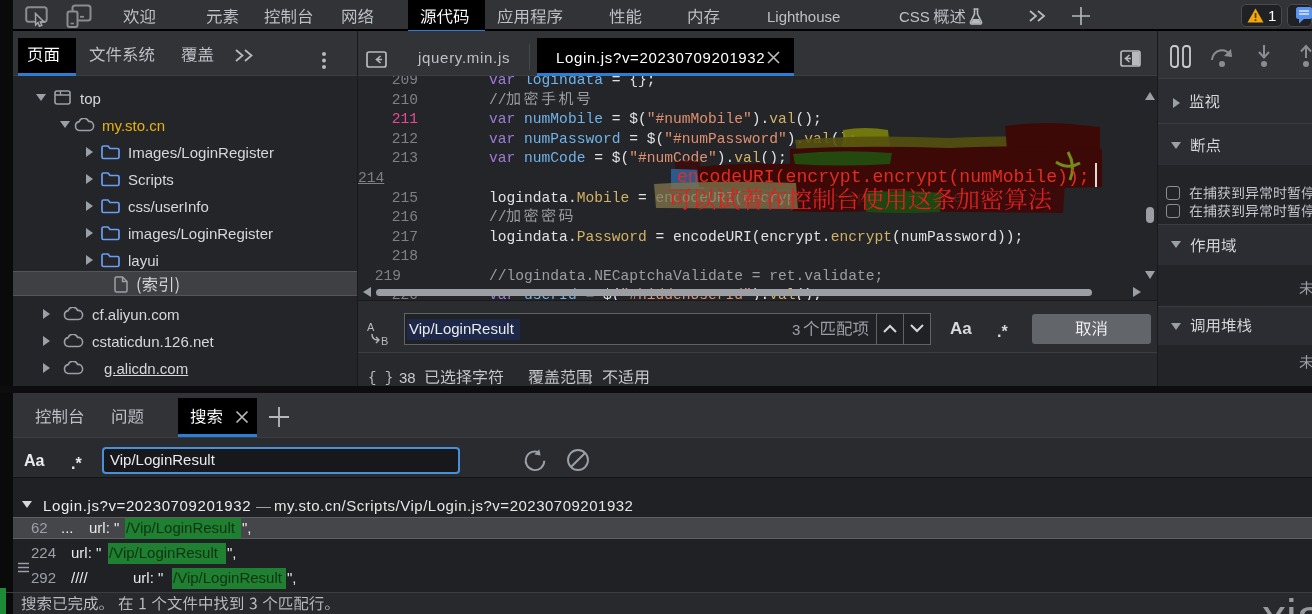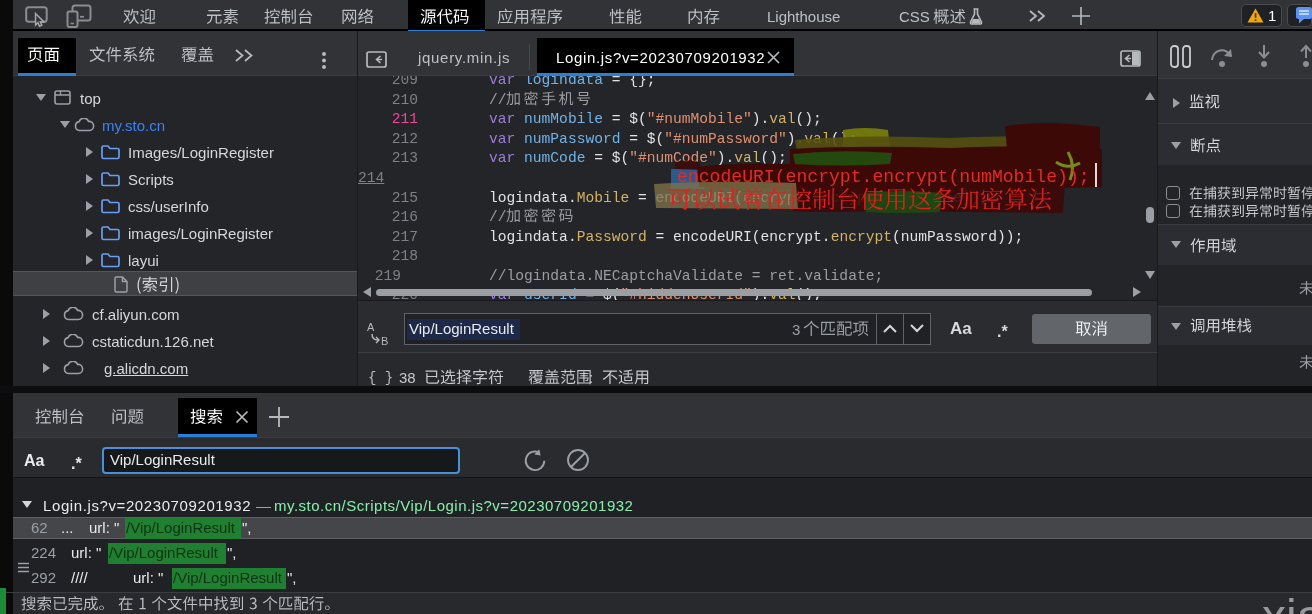--- a/index.html
+++ b/index.html
@@ -118,21 +118,21 @@
     <rect x="1" y="1" width="15" height="13" rx="2" fill="none" stroke="#9aa0a6" stroke-width="1.6"></rect>
     <path d="M6.5 1 V5 M1 5 H16" stroke="#9aa0a6" stroke-width="1.4"></path>
   </svg>
 <div style="position:absolute;left:80px;top:88px;font:400 15px 'Liberation Sans', sans-serif;color:#d5d7da;white-space:pre;line-height:22px;">top</div>
 <svg style="position:absolute;left:59px;top:120px" width="12" height="9">
     <path d="M1 1 L11 1 L6 8 Z" fill="#9aa0a6"></path>
   </svg>
 <svg style="position:absolute;left:74px;top:118px" width="21" height="14">
     <path d="M5.5 12.5 A4.5 4.5 0 0 1 5.2 3.6 A5 5 0 0 1 14.6 3.4 A4.2 4.2 0 0 1 15.4 12.5 Z" fill="none" stroke="#9aa0a6" stroke-width="1.6"></path>
   </svg>
-<div style="position:absolute;left:102px;top:115px;font:400 15px 'Liberation Sans', sans-serif;color:#3b82f6;white-space:pre;line-height:22px;">my.sto.cn</div>
+<div style="position:absolute;left:102px;top:115px;font:400 15px 'Liberation Sans', sans-serif;color:#eab308;white-space:pre;line-height:22px;">my.sto.cn</div>
 <svg style="position:absolute;left:85px;top:145.5px" width="9" height="12">
     <path d="M1 1 L8 6 L1 11 Z" fill="#9aa0a6"></path>
   </svg>
 <svg style="position:absolute;left:101px;top:143.5px" width="19" height="16">
     <path d="M1 3.5 A1.5 1.5 0 0 1 2.5 2 H7 L9 4.5 H16.5 A1.5 1.5 0 0 1 18 6 V13 A1.5 1.5 0 0 1 16.5 14.5 H2.5 A1.5 1.5 0 0 1 1 13 Z" fill="none" stroke="#6a9ef5" stroke-width="1.7"></path>
   </svg>
 <div style="position:absolute;left:128px;top:142px;font:400 15px 'Liberation Sans', sans-serif;color:#d5d7da;white-space:pre;line-height:22px;">Images/LoginRegister</div>
 <svg style="position:absolute;left:85px;top:172.5px" width="9" height="12">
     <path d="M1 1 L8 6 L1 11 Z" fill="#9aa0a6"></path>
   </svg>
@@ -397,21 +397,21 @@
 <circle cx="12" cy="12" r="10" stroke="#9aa0a6" stroke-width="1.9" fill="none"></circle>
 <path d="M5 19 L19 5" stroke="#9aa0a6" stroke-width="1.9"></path>
   </svg>
 <div style="position:absolute;left:13px;top:477px;width:1299px;height:1px;background:#121316;"></div>
 <div style="position:absolute;left:13px;top:478px;width:1299px;height:114px;background:#202125;"></div>
 <svg style="position:absolute;left:21px;top:500px" width="12" height="9">
     <path d="M1 1 L11 1 L6 8 Z" fill="#d5d7da"></path>
   </svg>
 <div style="position:absolute;left:43px;top:495px;font:400 15px 'Liberation Sans', sans-serif;color:#e8eaed;white-space:pre;line-height:22px;letter-spacing:0.6px;">Login.js?v=20230709201932</div>
 <div style="position:absolute;left:256px;top:495px;font:400 15px 'Liberation Sans', sans-serif;color:#9aa0a6;white-space:pre;line-height:22px;">—</div>
-<div style="position:absolute;left:274px;top:495px;font:400 15px 'Liberation Sans', sans-serif;color:#86efac;white-space:pre;line-height:22px;letter-spacing:0.5px;">my.sto.cn/Scripts/Vip/Login.js?v=20230709201932</div>
+<div style="position:absolute;left:274px;top:495px;font:400 15px 'Liberation Sans', sans-serif;color:#e5e5e5;white-space:pre;line-height:22px;letter-spacing:0.5px;">my.sto.cn/Scripts/Vip/Login.js?v=20230709201932</div>
 <div style="position:absolute;left:13px;top:517px;width:1299px;height:22px;background:#454649;border-top:1px solid #5f6064;border-bottom:1px solid #5f6064;"></div>
 <div style="position:absolute;left:31px;top:517px;font:400 15px 'Liberation Sans', sans-serif;color:#9aa0a6;white-space:pre;line-height:22px;">62</div>
 <div style="position:absolute;left:61px;top:517px;font:400 15px 'Liberation Sans', sans-serif;color:#e8eaed;white-space:pre;line-height:22px;">...</div>
 <div style="position:absolute;left:89px;top:517px;font:400 15px 'Liberation Sans', sans-serif;color:#e8eaed;white-space:pre;line-height:22px;">url: "</div>
 <div style="position:absolute;left:125px;top:517.5px;width:116px;height:21px;background:#1e8030;"></div>
 <div style="position:absolute;left:126px;top:517px;font:400 15px 'Liberation Sans', sans-serif;color:#0e3314;white-space:pre;line-height:22px;">/Vip/LoginResult</div>
 <div style="position:absolute;left:242px;top:517px;font:400 15px 'Liberation Sans', sans-serif;color:#e8eaed;white-space:pre;line-height:22px;">",</div>
 <div style="position:absolute;left:31px;top:542px;font:400 15px 'Liberation Sans', sans-serif;color:#9aa0a6;white-space:pre;line-height:22px;">224</div>
 <div style="position:absolute;left:71px;top:542px;font:400 15px 'Liberation Sans', sans-serif;color:#e8eaed;white-space:pre;line-height:22px;">url: "</div>
 <div style="position:absolute;left:108px;top:542.5px;width:118px;height:21px;background:#1e8030;"></div>

